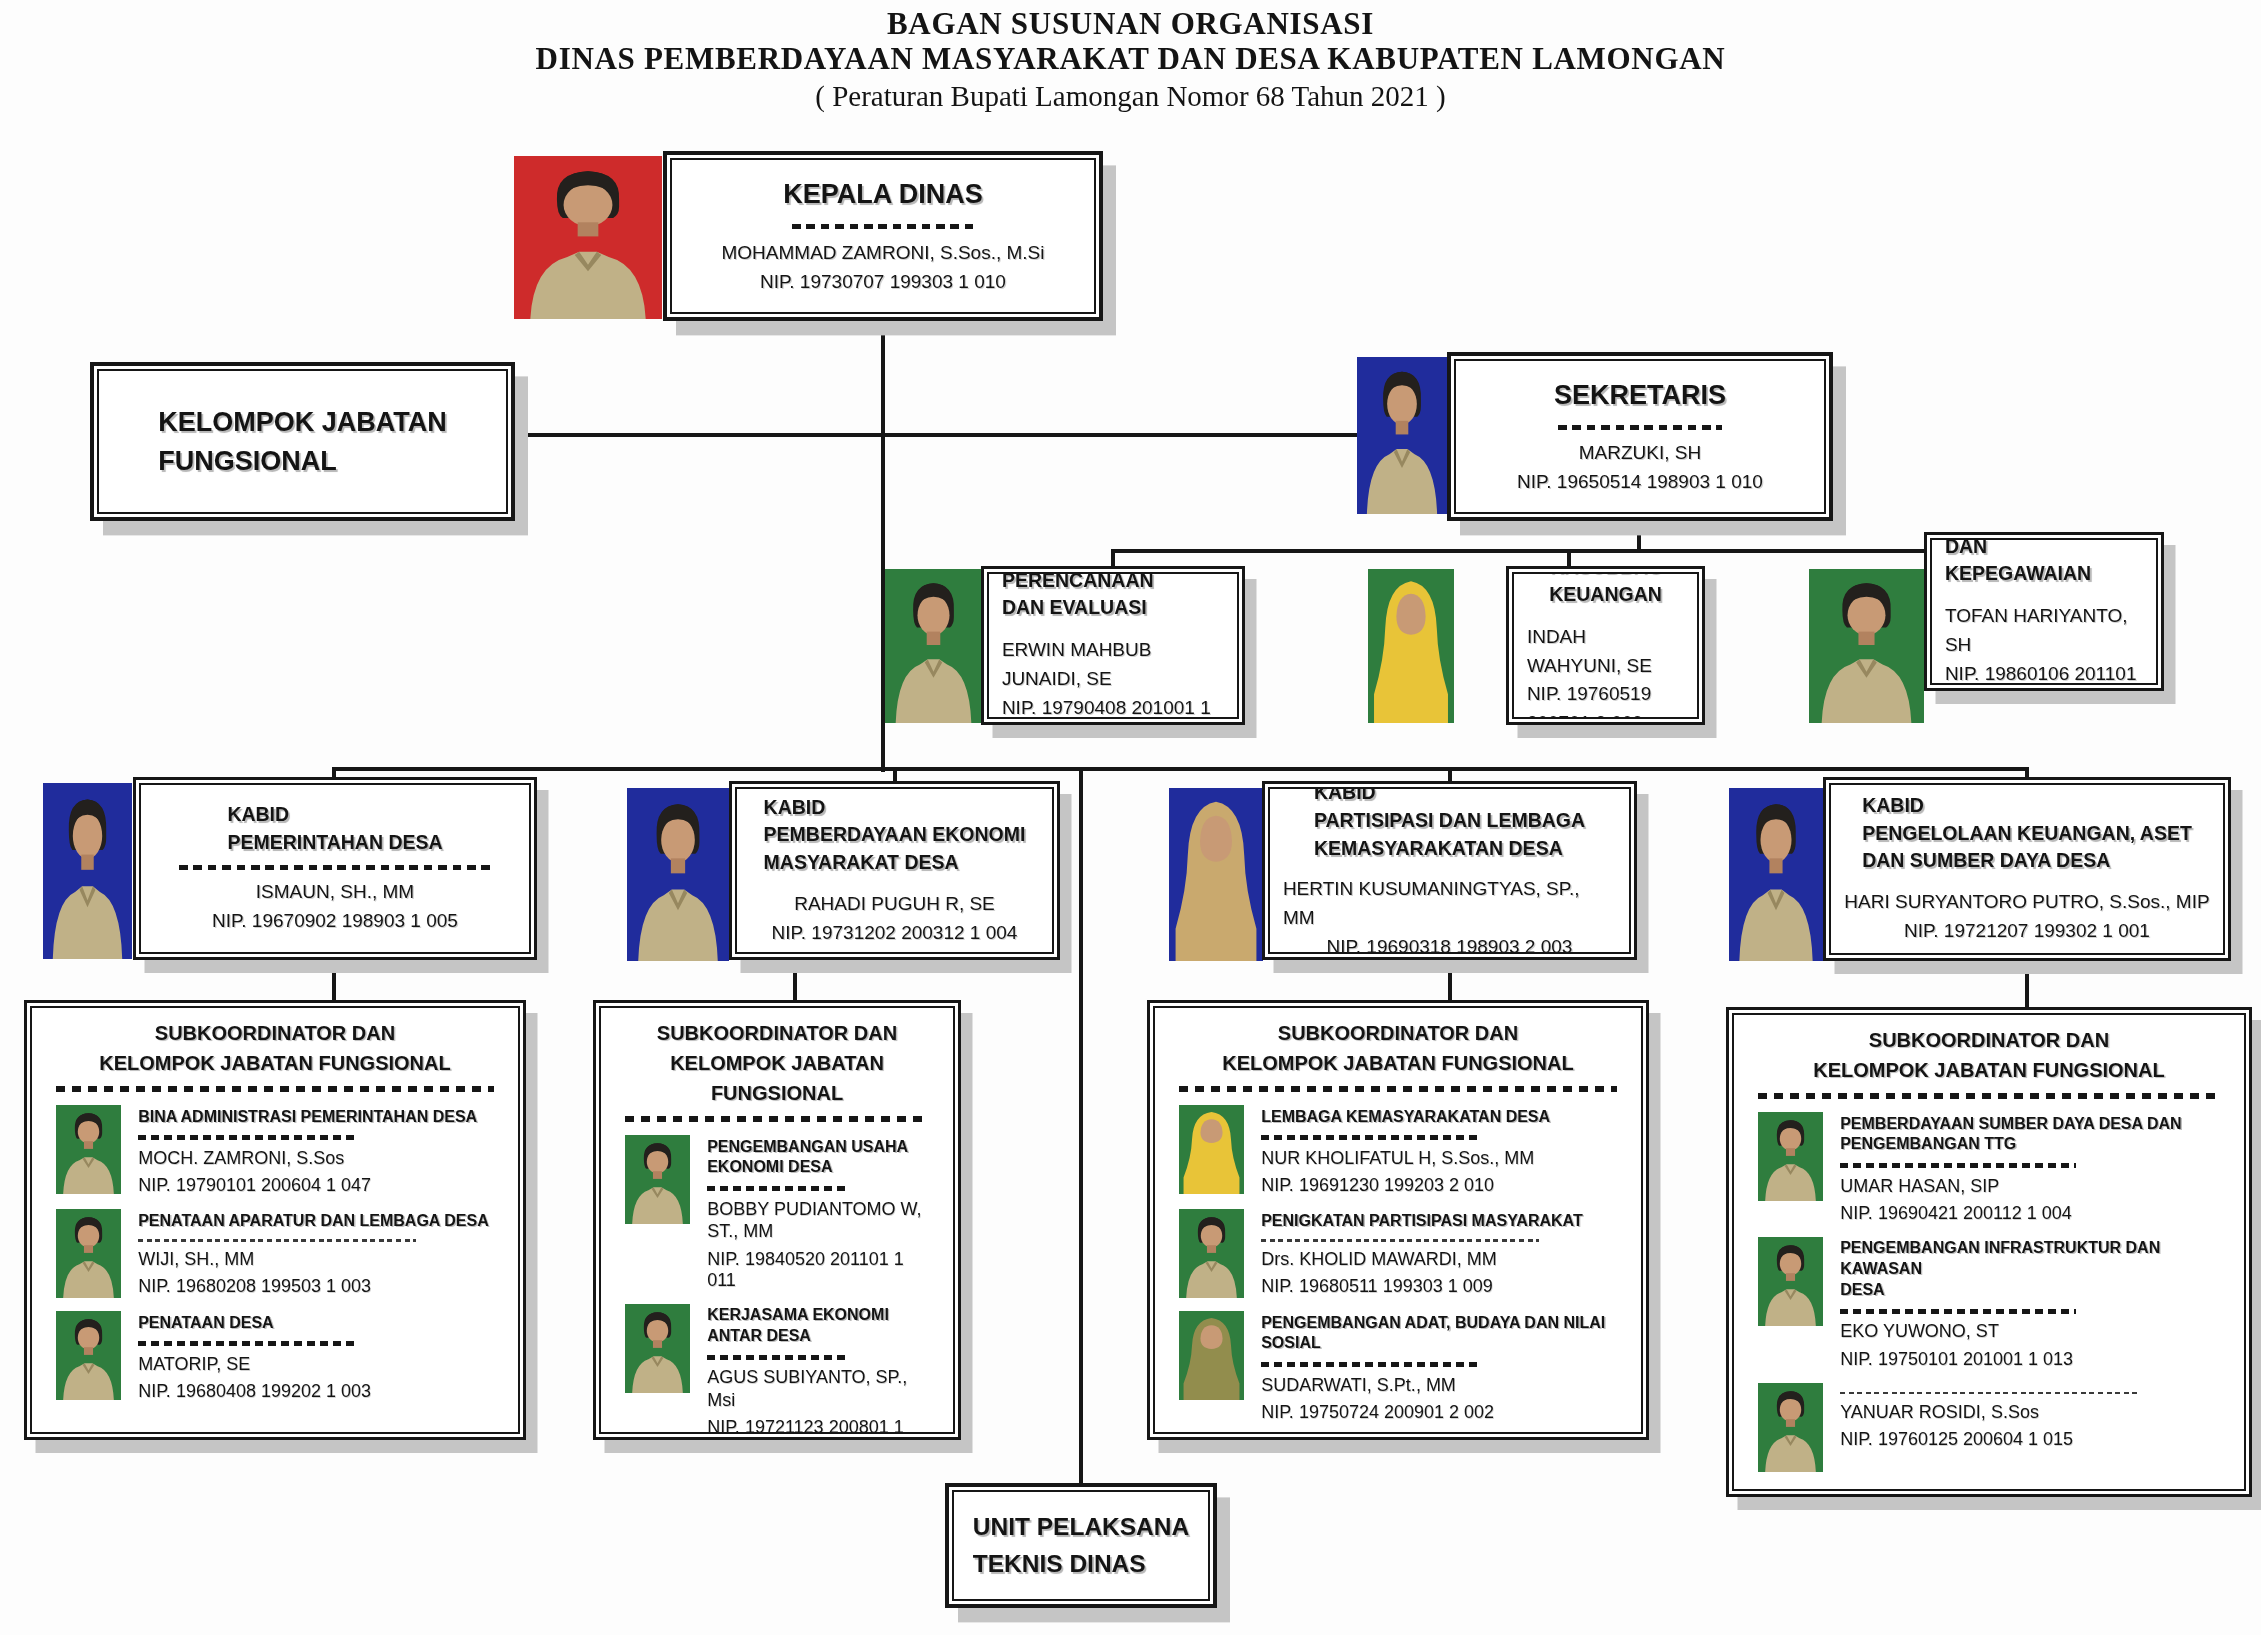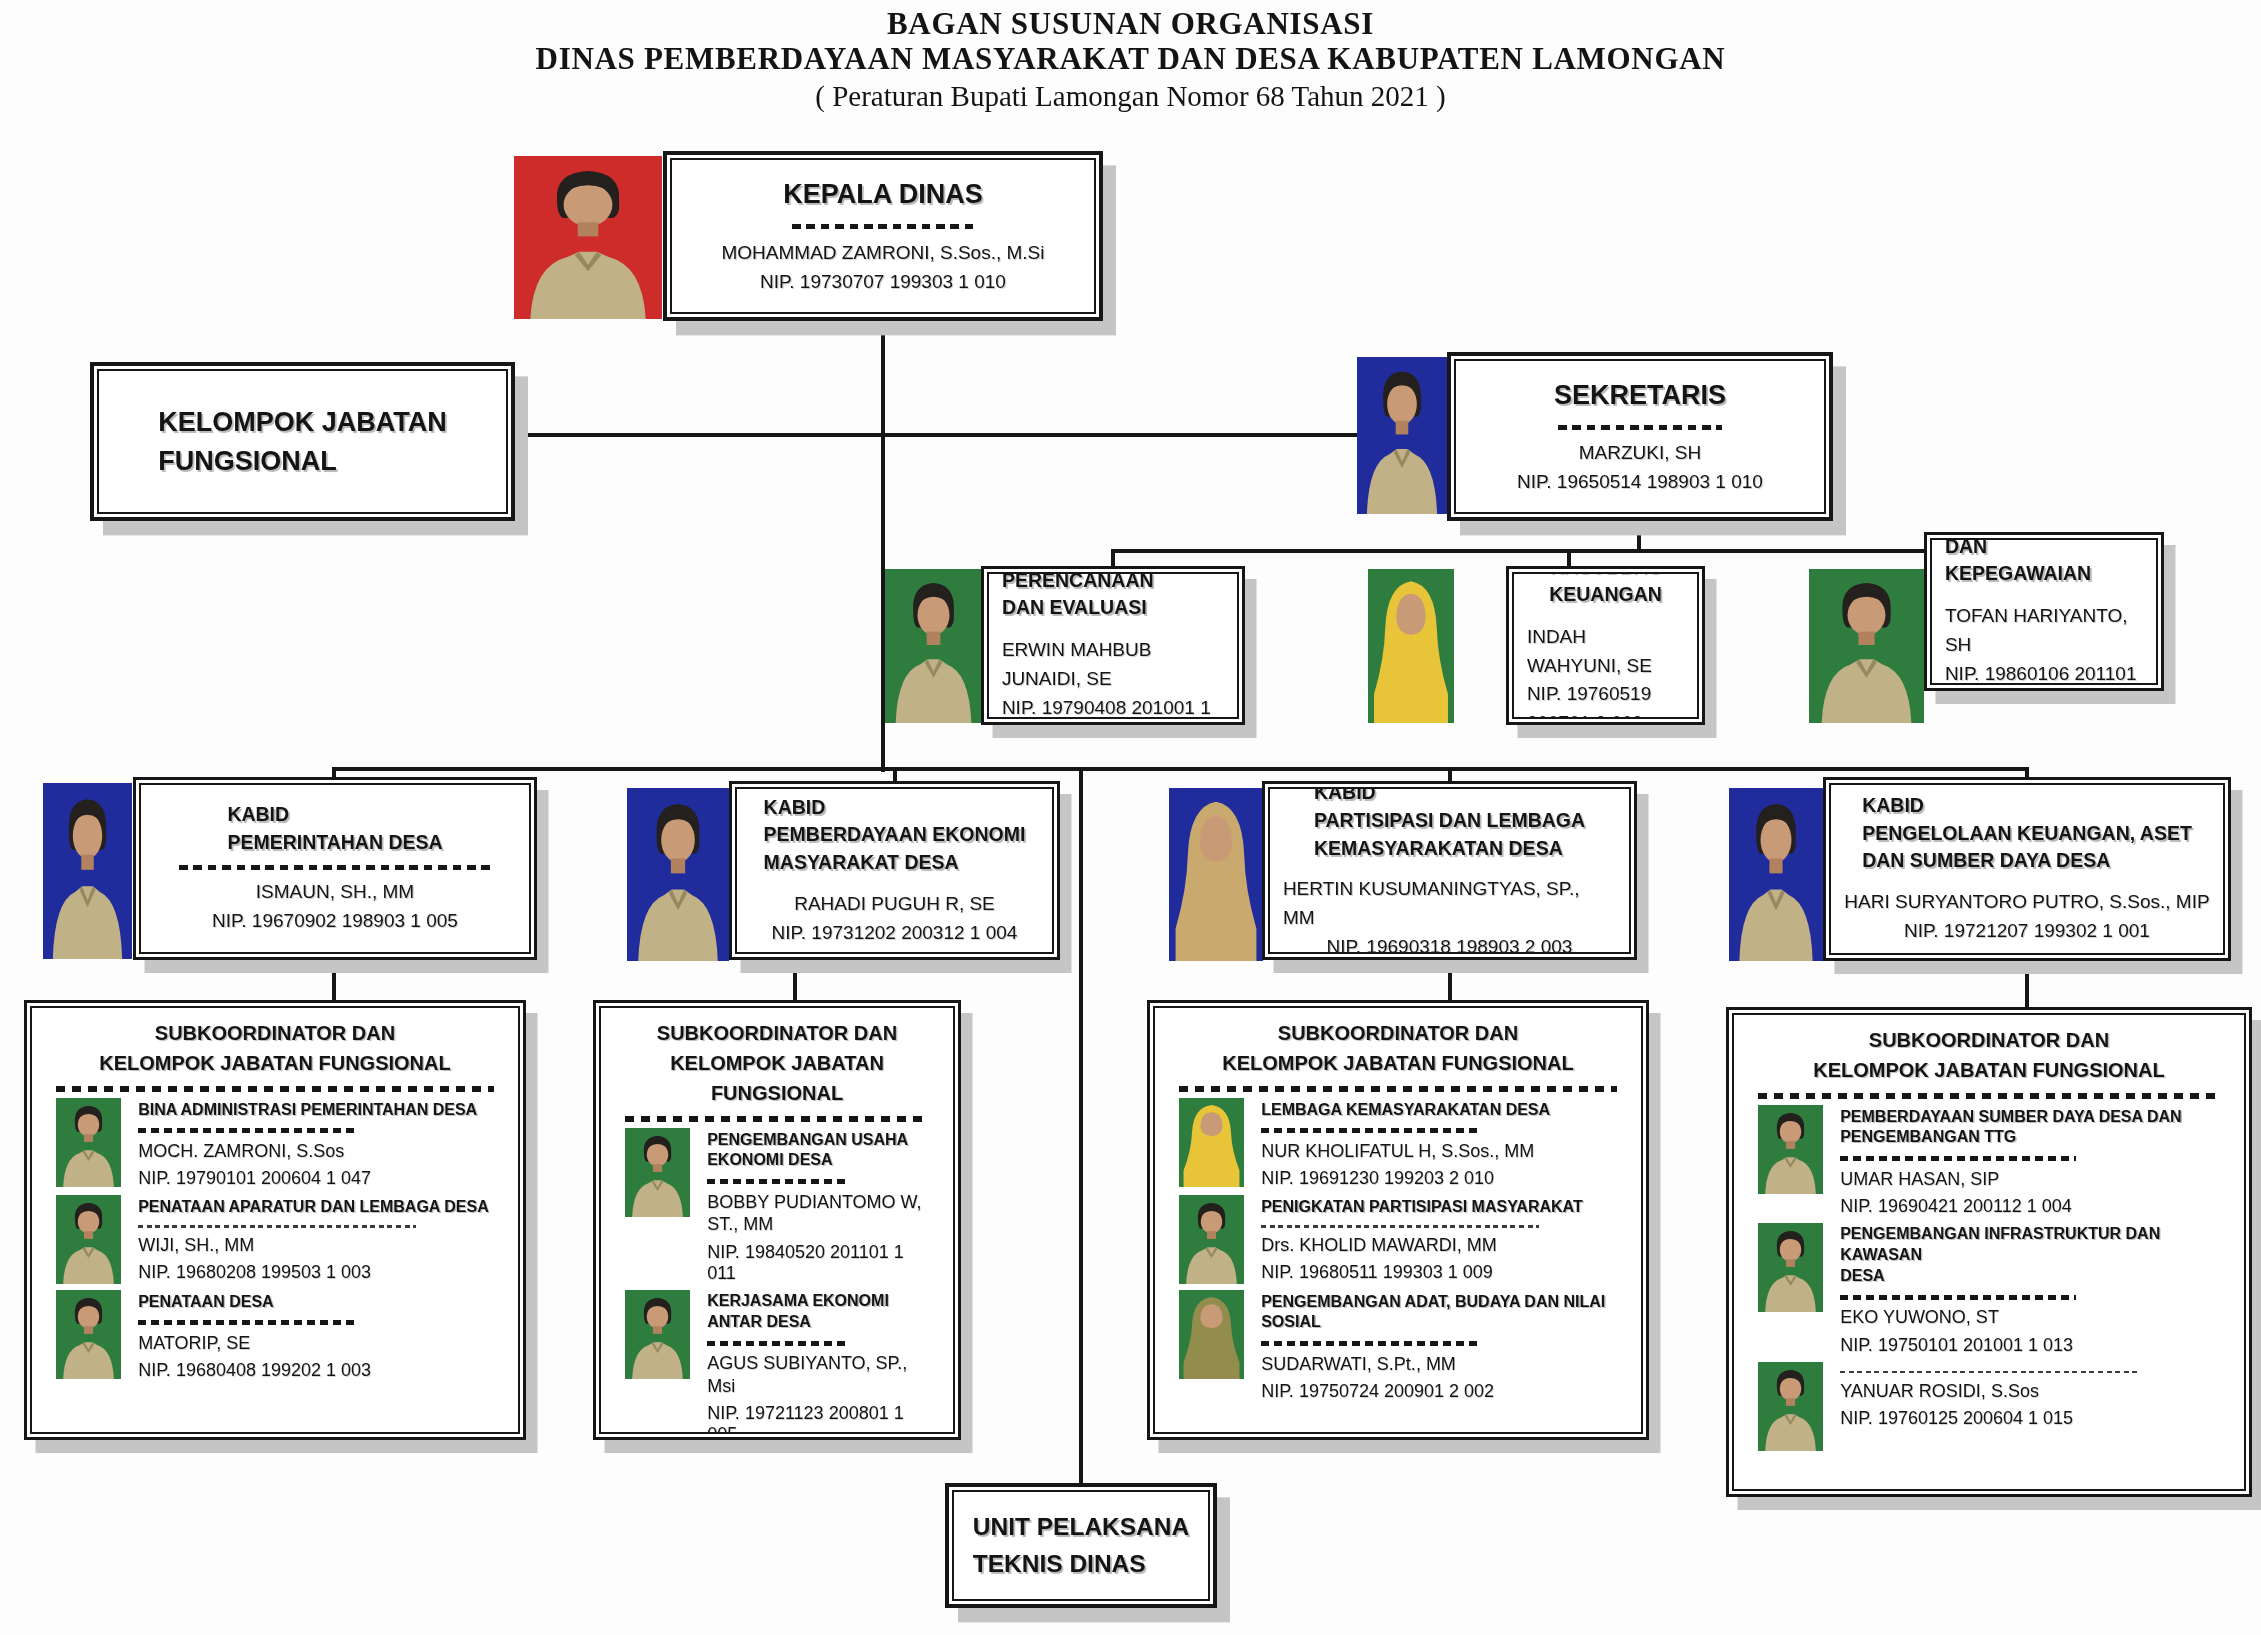--- a/index.html
+++ b/index.html
@@ -37,21 +37,21 @@
   .p-male svg.male{display:block}
   .p-hijab-yellow svg.hijab,.p-hijab-tan svg.hijab,.p-hijab-olive svg.hijab{display:block}
   .p-hijab-yellow{--hijab:#e8c438}
   .p-hijab-tan{--hijab:#c9a96e}
   .p-hijab-olive{--hijab:#928d4d}
 
   
   .box.sk .inner{justify-content:flex-start;align-items:stretch;text-align:left;padding:10px 24px}
   .sk-header{font-weight:bold;font-size:20px;text-align:center;white-space:pre-line;line-height:1.5;text-shadow:1.4px 1.4px 0.7px rgba(40,40,40,.3)}
   .sk-dash{flex:none;height:5.8px;margin:8.6px 0 0;background:repeating-linear-gradient(90deg,#161616 0 9.4px,transparent 9.4px 16px)}
-  .sk-entry{display:flex;gap:17.3px;margin-top:6px;align-items:flex-start}
+  .sk-entry{display:flex;gap:17.3px;margin-top:13px;align-items:flex-start}
   .photo.rel{position:relative;flex:none;width:65px;height:89px}
   .sk-info{flex:1;min-width:0;padding-top:1.4px}
   .sk-title{font-weight:bold;font-size:16px;line-height:1.3;white-space:pre-line;text-shadow:1.4px 1.4px 0 rgba(40,40,40,.3)}
   .sk-div{height:5px;width:62%;margin:8px 0 6.5px;background:repeating-linear-gradient(90deg,#161616 0 8px,transparent 8px 13px)}
   .sk-div.thin{height:2.2px;width:78%;background:repeating-linear-gradient(90deg,#3a3a3a 0 5px,transparent 5px 8.6px)}
   .sk-name{font-size:18px;line-height:1.25;text-shadow:0.7px 0.7px 0 rgba(40,40,40,.2)}
   .sk-nip{font-size:18px;margin-top:5.8px;text-shadow:0.7px 0.7px 0 rgba(40,40,40,.2)}
 </style>
 </head>
 <body>

